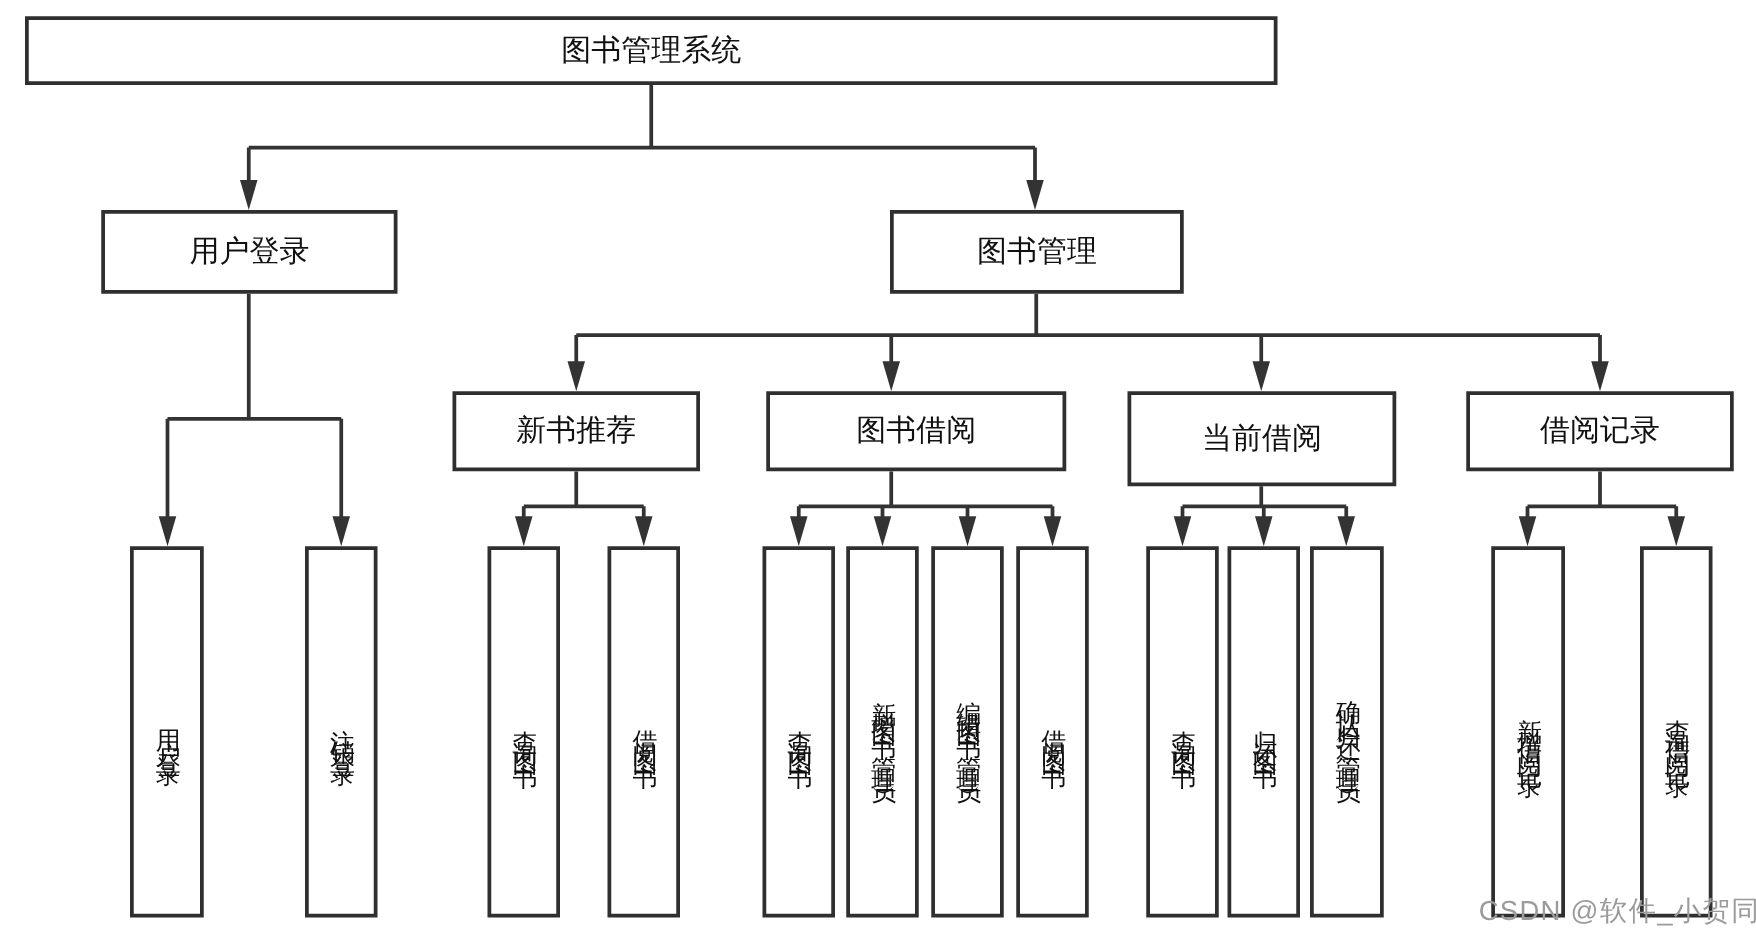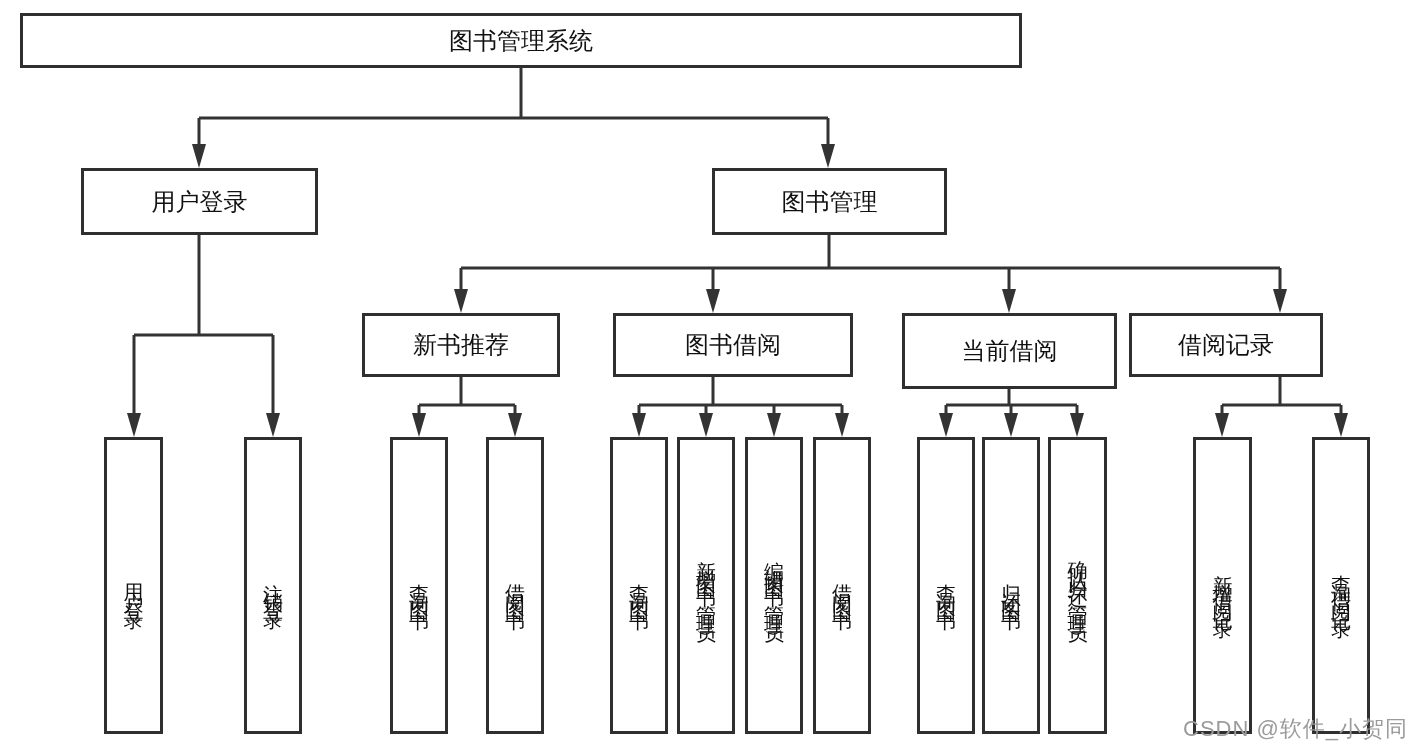--- a/index.html
+++ b/index.html
@@ -120,21 +120,21 @@
   </svg>
 
   <div class="box" style="left:20px;top:13px;width:1002px;height:55px">图书管理系统</div>
 
   <div class="box" style="left:81px;top:168px;width:237px;height:67px">用户登录</div>
   <div class="box" style="left:712px;top:168px;width:235px;height:67px">图书管理</div>
 
   <div class="box" style="left:362px;top:313px;width:198px;height:64px">新书推荐</div>
   <div class="box" style="left:613px;top:313px;width:240px;height:64px">图书借阅</div>
   <div class="box" style="left:902px;top:313px;width:215px;height:76px">当前借阅</div>
-  <div class="box" style="left:1129px;top:313px;width:194px;height:64px">借阅记录</div>
+  <div class="box" style="left:1173px;top:313px;width:214px;height:64px">借阅记录</div>
 
   <div class="box vbox" style="left:104px;top:437px;width:59px;height:297px">用户登录</div>
   <div class="box vbox" style="left:244px;top:437px;width:58px;height:297px">注销登录</div>
 
   <div class="box vbox" style="left:390px;top:437px;width:58px;height:297px">查询图书</div>
   <div class="box vbox" style="left:486px;top:437px;width:58px;height:297px">借阅图书</div>
 
   <div class="box vbox" style="left:610px;top:437px;width:58px;height:297px">查询图书</div>
   <div class="box vbox" style="left:677px;top:437px;width:58px;height:297px">新增图书（管理员）</div>
   <div class="box vbox" style="left:745px;top:437px;width:58px;height:297px">编辑图书（管理员）</div>

